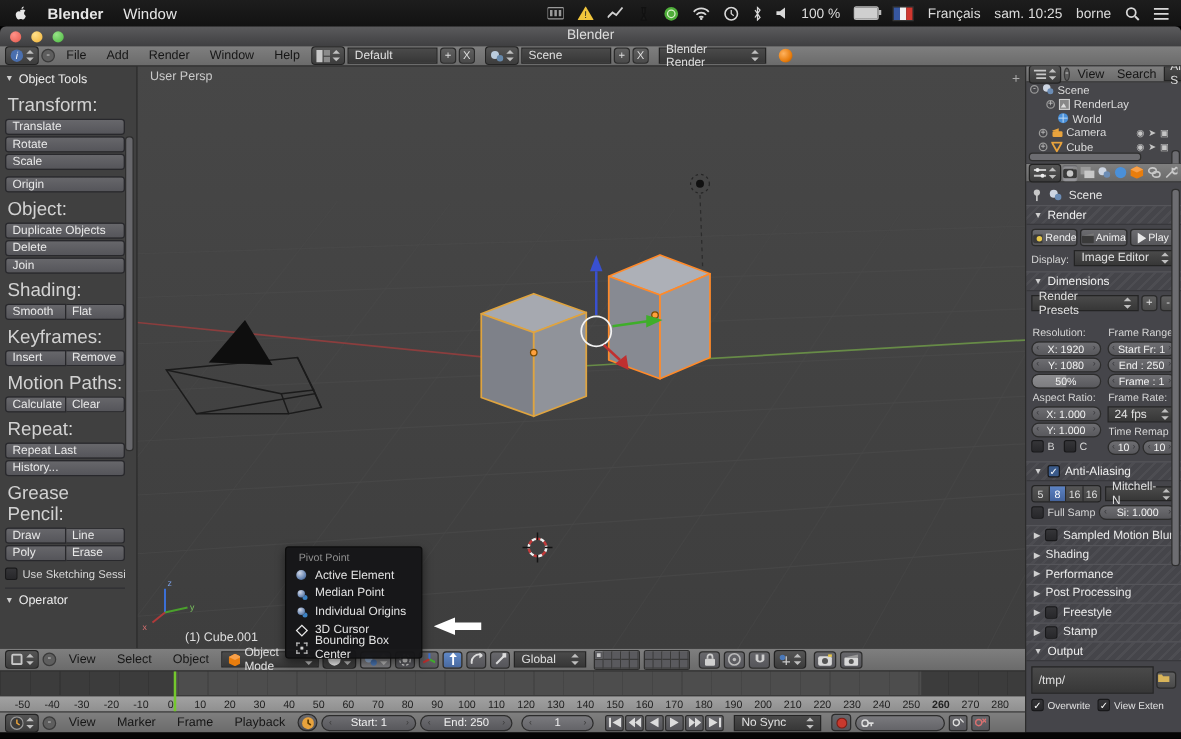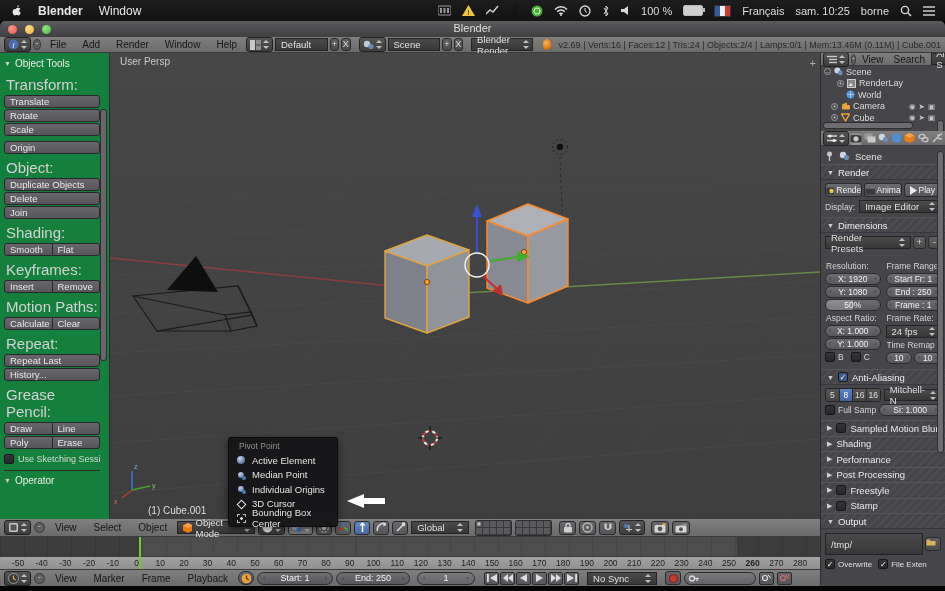--- a/index.html
+++ b/index.html
@@ -38,21 +38,21 @@
   .minus{width:9px;height:9px;border-radius:50%;background:#5e5e5e;border:1px solid #3a3a3a;color:#ccc;
     font-size:9px;line-height:7px;text-align:center;}
   .ddfield{height:13px;background:linear-gradient(#4a4a4a,#373737);border:1px solid #242424;border-radius:0;
     color:#e0e0e0;font-size:9.5px;display:flex;align-items:center;padding:0 5px;gap:4px;box-sizing:border-box;}
   .sqbtn{width:13px;height:13px;background:linear-gradient(#606060,#4a4a4a);border:1px solid #2b2b2b;border-radius:3px;
     color:#ddd;font-size:9px;line-height:11px;text-align:center;box-sizing:border-box;}
   .stats{font-size:9px;color:#2a2a2a;white-space:nowrap;margin-left:6px;}
   .blogo{width:11px;height:11px;border-radius:50%;background:radial-gradient(circle at 35% 35%,#ffb25e,#e87d0d 60%,#9a4e00);}
 
   
-  #toolshelf{left:0;top:53px;width:110px;height:466px;background:#15803d;border-right:1px solid #2d2d2d;
+  #toolshelf{left:0;top:53px;width:110px;height:466px;background:#404040;border-right:1px solid #2d2d2d;
     box-sizing:border-box;padding:3px 9px 0 4px;color:#d6d6d6;}
   .shelf-h{font-size:10px;color:#ececec;display:flex;gap:4px;align-items:center;height:15px;}
   .tri{font-size:7px;color:#cfcfcf;}
   .slabel{font-size:15px;color:#d2d2d2;margin:5px 0 2px 2px;}
   .tbtn{height:13px;background:linear-gradient(#67676b,#55555a);border:1px solid #28282c;border-radius:3px;
     color:#e9e9e9;font-size:9.5px;line-height:12px;padding:0 5px;margin-bottom:1px;box-sizing:border-box;
     white-space:nowrap;overflow:hidden;}
   .pair{display:flex;margin-bottom:1px;}
   .pair .tbtn{flex:1;margin-bottom:0;border-radius:0;}
   .pair .tbtn:first-child{border-radius:3px 0 0 3px;}
@@ -289,21 +289,20 @@
     <span class="ddfield" style="width:72px">
         <span>Scene</span>
       </span>
     <span class="sqbtn">+</span>
     <span class="sqbtn">X</span>
     <span class="ddfield" style="width:86px;margin-left:6px;justify-content:space-between">
       <span>Blender Render</span>
         <span class="ud"></span>
     </span>
     <span class="blogo" style="margin-left:8px"></span>
-    <span class="stats">v2.69 | Verts:16 | Faces:12 | Tris:24 | Objects:2/4 | Lamps:0/1 | Mem:13.46M (0.11M) | Cube.001</span>
   </div>
 
   <div id="toolshelf" class="abs">
     <div class="shelf-h">
       <span class="tri">▼</span>
       <span>Object Tools</span>
     </div>
     <div class="slabel">Transform:</div>
     <div class="tbtn">Translate</div>
     <div class="tbtn">Rotate</div>
@@ -954,21 +953,21 @@
         <span class="sqbtn" style="width:16px;height:14px">
           <svg width="10" height="8">
               <path d="M0.5 1.5h3l1 1.5h5v4.5h-9z" fill="#d8b45a"></path>
             </svg>
         </span>
       </div>
       <div class="row" style="gap:3px;margin-top:4px;font-size:8px;color:#e0e0e0">
         <span class="cb">✓</span>
         <span>Overwrite</span>
         <span class="cb" style="margin-left:3px">✓</span>
-        <span>File Exten</span>
+        <span>View Exten</span>
       </div>
     </div>
     <div id="props-vscroll"></div>
   </div>
 
   <div id="timeline" class="abs">
     <div id="tl-strip">
       <span class="tl-dark" style="left:0;width:141px"></span>
       <span class="tl-dark" style="left:737px;width:83px"></span>
     </div>

